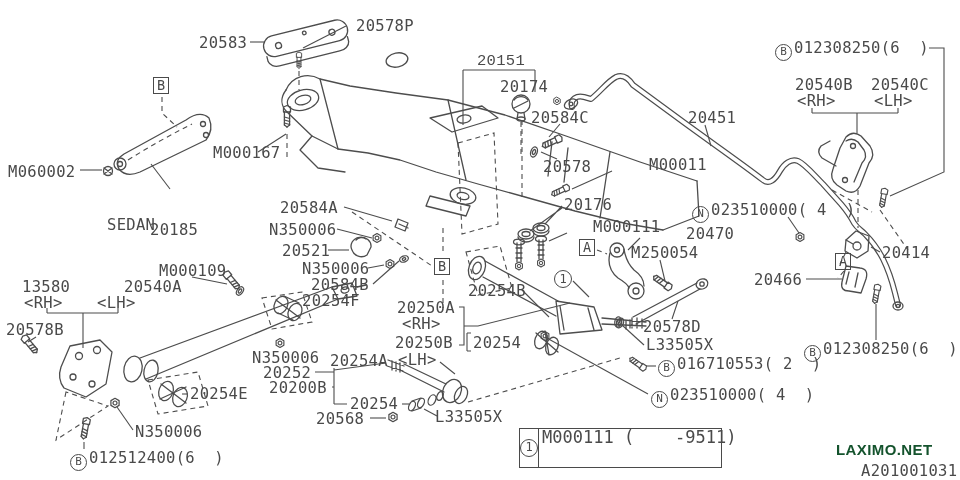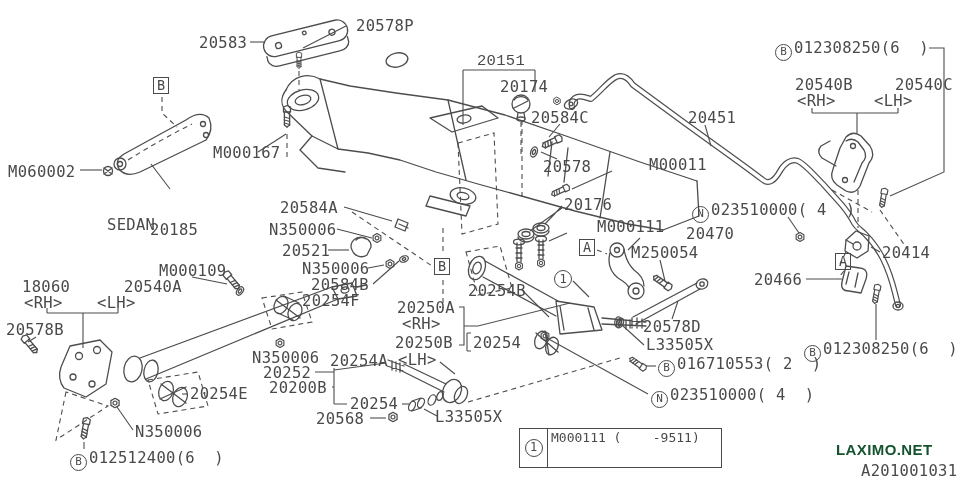--- a/index.html
+++ b/index.html
@@ -14,21 +14,21 @@
   .lbl.box{border:1.6px solid #4a4a4a;padding:0 3px;font-size:13.5px;line-height:15px}
   .lbl.circ{border:1.6px solid #4a4a4a;border-radius:50%;width:16px;height:16px;
        font-size:12px;line-height:16px;text-align:center;letter-spacing:0}
   .tbl{position:absolute;left:519px;top:428px;width:201px;height:38px;
        border:1.4px solid #4a4a4a;display:flex;color:#4a4a4a}
   .tbl .ref{width:27px;border-right:1.4px solid #4a4a4a;display:flex;
        align-items:center;justify-content:center}
   .tbl .ref span{display:block;border:1.4px solid #4a4a4a;border-radius:50%;
        width:16px;height:16px;font-size:12px;line-height:15px;text-align:center}
   .tbl .rows{flex:1;display:flex;flex-direction:column}
-  .tbl .rows div{flex:1;font-size:13px;line-height:17.5px;padding-left:3px;white-space:pre}
+  .tbl .rows div{flex:1;font-size:17px;line-height:17.5px;padding-left:3px;white-space:pre}
   .tbl .rows div+div{border-top:1.4px solid #4a4a4a}
   .brand{position:absolute;left:836px;top:441px;font-family:"Liberation Sans",sans-serif;
        font-weight:bold;font-size:15px;color:#14532d;letter-spacing:.4px}
   .code{position:absolute;left:861px;top:462px;font-size:15.5px;color:#4a4a4a;letter-spacing:.3px}
 </style>
 </head>
 <body>
 
 <div class="stage">
 
@@ -318,37 +318,37 @@
       <div class="lbl" style="left: 150px; top: 190px; margin-top: 33px;"><span>20185</span></div>
       <div class="lbl" style="left: 107px; top: 218px;"><span>SEDAN</span></div>
       <div class="lbl" style="left: 213px; top: 146px;"><span>M000167</span></div>
       <div class="lbl" style="left: 477px; top: 54px; font-family: Liberation Mono, monospace;"><span>20151</span></div>
       <div class="lbl" style="left: 500px; top: 80px;"><span>20174</span></div>
       <div class="lbl" style="left: 531px; top: 111px;"><span>20584C</span></div>
       <div class="lbl" style="left: 688px; top: 111px;"><span>20451</span></div>
       <div class="lbl" style="left: 543px; top: 160px;"><span>20578</span></div>
       <div class="lbl" style="left: 605px; top: 158px; padding-left: 44px;"><span>M00011</span></div>
       <div class="lbl" style="left: 564px; top: 198px;"><span>20176</span></div>
-      <div class="lbl" style="left: 597px; top: 220px;"><span>M000111</span></div>
+      <div class="lbl" style="left: 545px; top: 220px; padding-left: 48px;"><span>M000111</span></div>
       <div class="lbl" style="left: 641px; top: 227px; margin-left: 45px;"><span>20470</span></div>
       <div class="lbl" style="left: 775px; top: 41px;"><span class="pfx">B</span><span>012308250(6  )</span></div>
       <div class="lbl" style="left: 795px; top: 78px;"><span>20540B</span></div>
-      <div class="lbl" style="left: 871px; top: 78px; margin-left: 24px;"><span>20540C</span></div>
+      <div class="lbl" style="left: 871px; top: 78px;"><span>20540C</span></div>
       <div class="lbl" style="left: 797px; top: 94px;"><span>&lt;RH&gt;</span></div>
       <div class="lbl" style="left: 874px; top: 94px;"><span>&lt;LH&gt;</span></div>
       <div class="lbl" style="left: 692px; top: 203px;"><span class="pfx">N</span><span>023510000( 4  )</span></div>
       <div class="lbl" style="left: 631px; top: 246px;"><span>M250054</span></div>
       <div class="lbl" style="left: 280px; top: 201px;"><span>20584A</span></div>
       <div class="lbl" style="left: 269px; top: 223px;"><span>N350006</span></div>
       <div class="lbl" style="left: 282px; top: 244px;"><span>20521</span></div>
       <div class="lbl" style="left: 302px; top: 262px;"><span>N350006</span></div>
       <div class="lbl" style="left: 311px; top: 278px;"><span>20584B</span></div>
       <div class="lbl" style="left: 302px; top: 294px;"><span>20254F</span></div>
       <div class="lbl" style="left: 159px; top: 264px;"><span>M000109</span></div>
-      <div class="lbl" style="left: 22px; top: 280px;"><span>18060</span></div>
+      <div class="lbl" style="left: 22px; top: 280px;"><span>13580</span></div>
       <div class="lbl" style="left: 92px; top: 280px; margin-left: 32px;"><span>20540A</span></div>
       <div class="lbl" style="left: 24px; top: 296px;"><span>&lt;RH&gt;</span></div>
       <div class="lbl" style="left: 97px; top: 296px;"><span>&lt;LH&gt;</span></div>
       <div class="lbl" style="left: 6px; top: 323px;"><span>20578B</span></div>
       <div class="lbl box" style="left: 434px; top: 258px;"><span>B</span></div>
       <div class="lbl" style="left: 468px; top: 284px;"><span>20254B</span></div>
       <div class="lbl" style="left: 397px; top: 301px;"><span>20250A</span></div>
       <div class="lbl" style="left: 402px; top: 317px;"><span>&lt;RH&gt;</span></div>
       <div class="lbl" style="left: 395px; top: 336px;"><span>20250B</span></div>
       <div class="lbl" style="left: 398px; top: 353px;"><span>&lt;LH&gt;</span></div>

